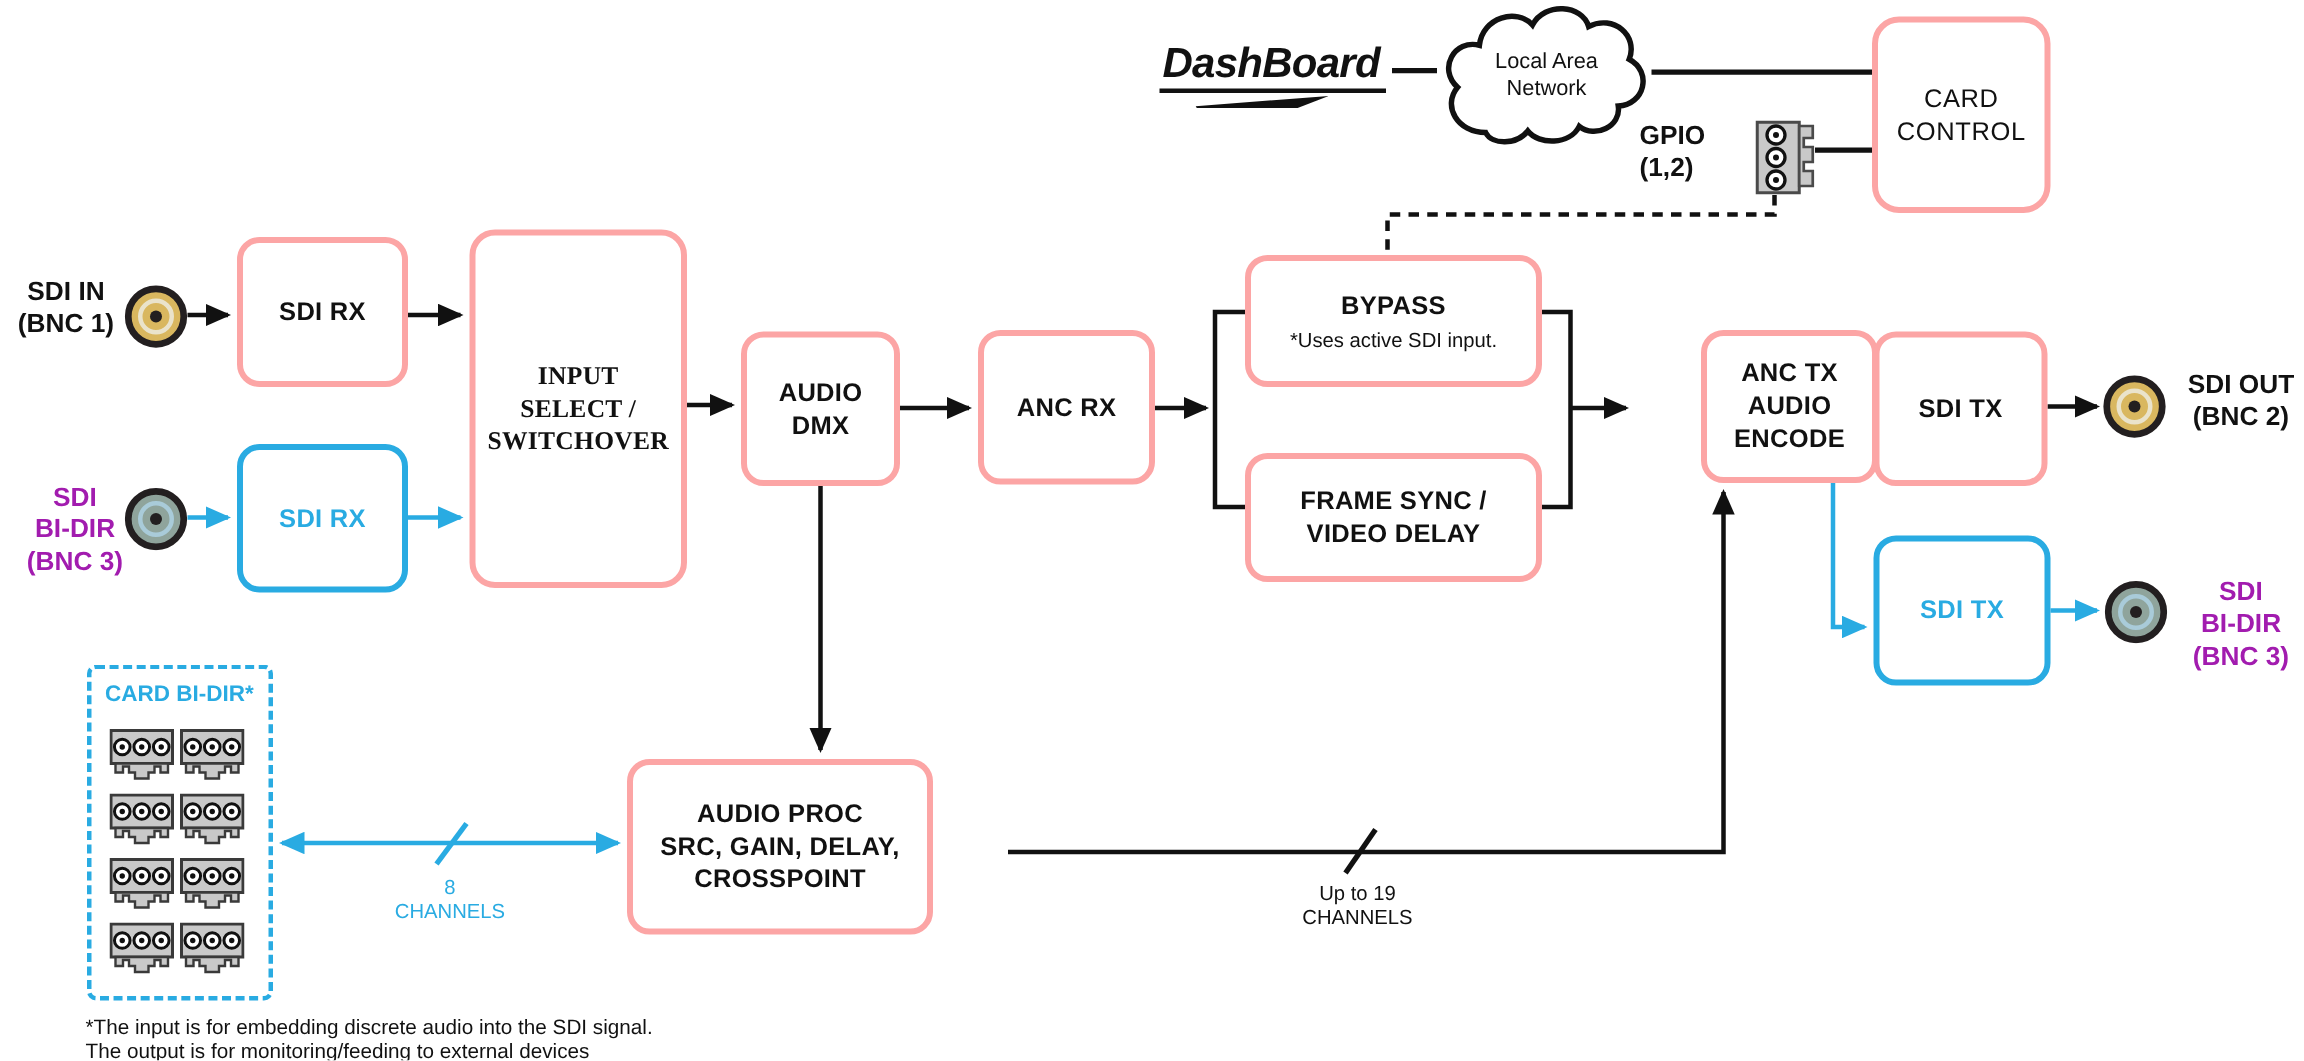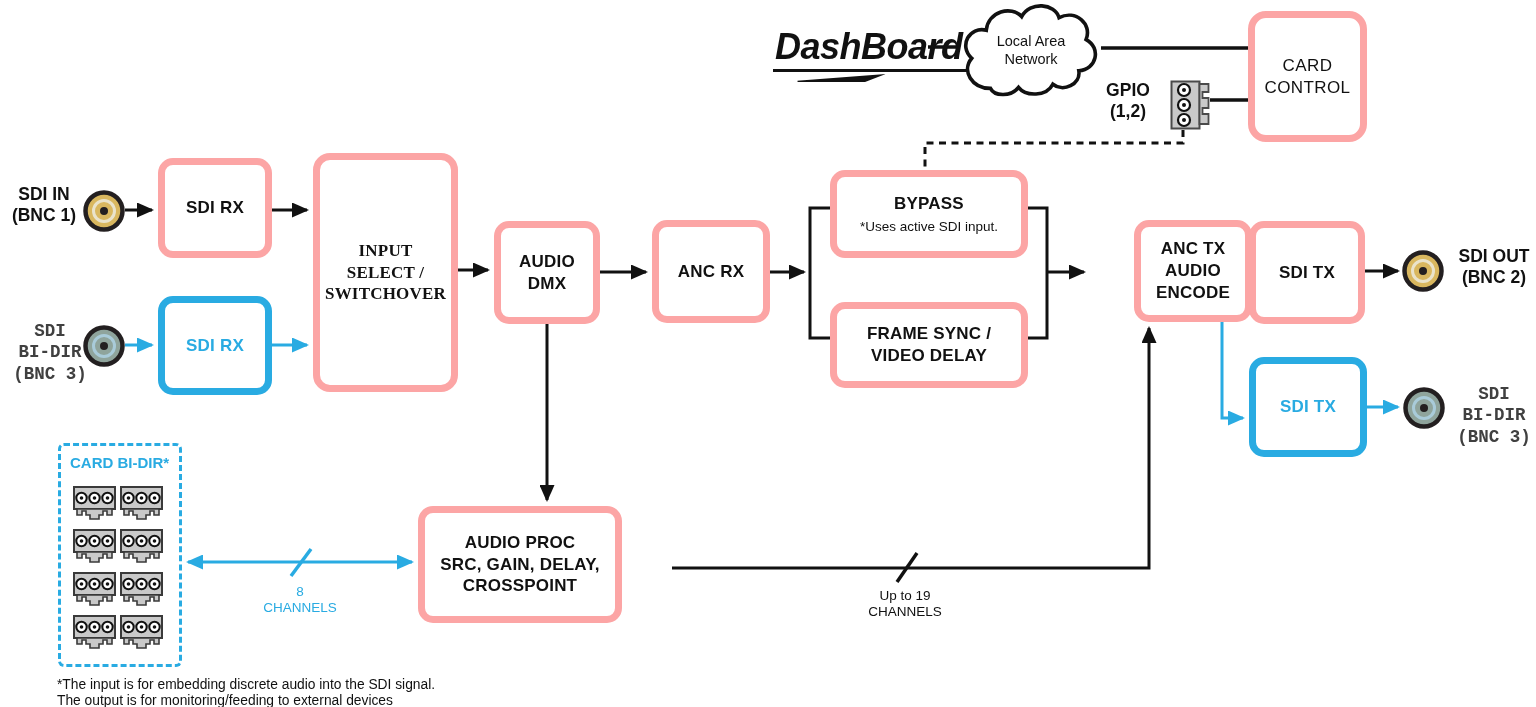--- a/index.html
+++ b/index.html
@@ -3,47 +3,47 @@
 <meta charset="utf-8">
 <style>
   html,body{margin:0;padding:0;background:#ffffff;}
   #stage{
     position:relative;width:1536px;height:707px;background:#ffffff;overflow:hidden;
     font-family:"Liberation Sans","DejaVu Sans",sans-serif;color:#111;
   }
   .abs{position:absolute;box-sizing:border-box;}
   .block{
     position:absolute;box-sizing:border-box;
-    border:7px solid #fca5a5;border-radius:15px;background:#fff;
+    border:4px solid #fca5a5;border-radius:15px;background:#fff;
     display:flex;flex-direction:column;align-items:center;justify-content:center;
     text-align:center;font-weight:bold;font-size:17px;line-height:1.28;
     letter-spacing:.2px;white-space:pre-line;z-index:3;
   }
   .block.blue{border-color:#29ABE2;color:#29ABE2;}
   .block.thin{font-weight:normal;letter-spacing:.4px;}
   .sub-note{font-weight:normal;font-size:13.5px;letter-spacing:0;margin-top:3px;white-space:pre-line;}
   .portlabel{
     position:absolute;font-weight:bold;font-size:17.5px;line-height:1.22;
     white-space:pre-line;text-align:center;z-index:3;
   }
-  .portlabel.blue{color:#404040;font-family:Liberation Mono, monospace;}
+  .portlabel.blue{color:#a21caf;}
   .portlabel.left{text-align:center;}
-  .portlabel.right{text-align:center;}
+  .portlabel.right{text-align:left;}
   .annot{position:absolute;font-size:13.5px;line-height:1.18;white-space:pre-line;text-align:center;z-index:3;}
   .annot.blue{color:#29ABE2;}
   #footnote{position:absolute;font-size:13.8px;line-height:1.18;white-space:pre-line;text-align:left;z-index:3;}
   #anlg-box{
     position:absolute;box-sizing:border-box;border:3px dashed #29ABE2;border-radius:6px;
     background:#fff;z-index:2;
   }
   #anlg-label{position:absolute;color:#29ABE2;font-weight:bold;font-size:15px;z-index:3;white-space:pre;}
   .termgrid{position:absolute;display:grid;grid-template-columns:43px 43px;grid-auto-rows:36px;column-gap:4px;row-gap:7px;z-index:3;}
   .logo{position:absolute;z-index:3;}
   .logo-text{
-    font-style:italic;font-weight:bold;font-size:36px;letter-spacing:-.5px;
+    font-style:italic;font-weight:bold;font-size:28px;letter-spacing:-.5px;
     border-bottom:3.5px solid #111;padding:0 4px 1px 2px;display:inline-block;text-align:right;
   }
   .logo-swoosh{width:84px;height:8px;background:#111;margin:2px 0 0 26px;
     transform:skewX(-35deg);clip-path:polygon(0 85%,100% 0,82% 100%,2% 100%);}
   .cloudtxt{position:absolute;font-size:14.5px;line-height:1.25;text-align:center;white-space:pre-line;z-index:4;}
   svg{display:block;}
   #wires{position:absolute;left:0;top:0;z-index:1;}
 </style>
 </head>
 <body>

